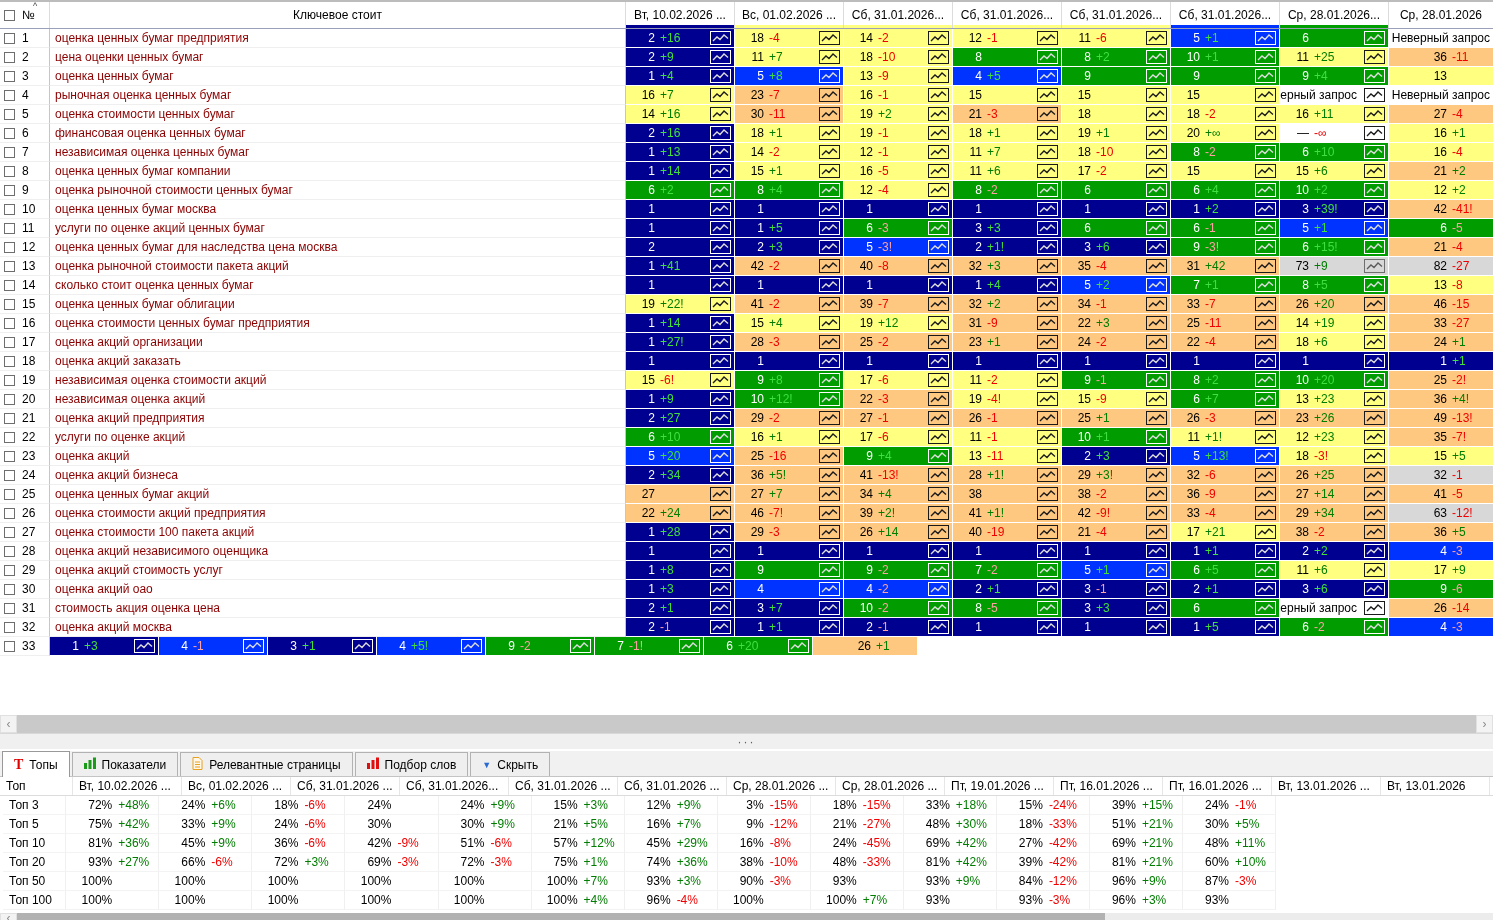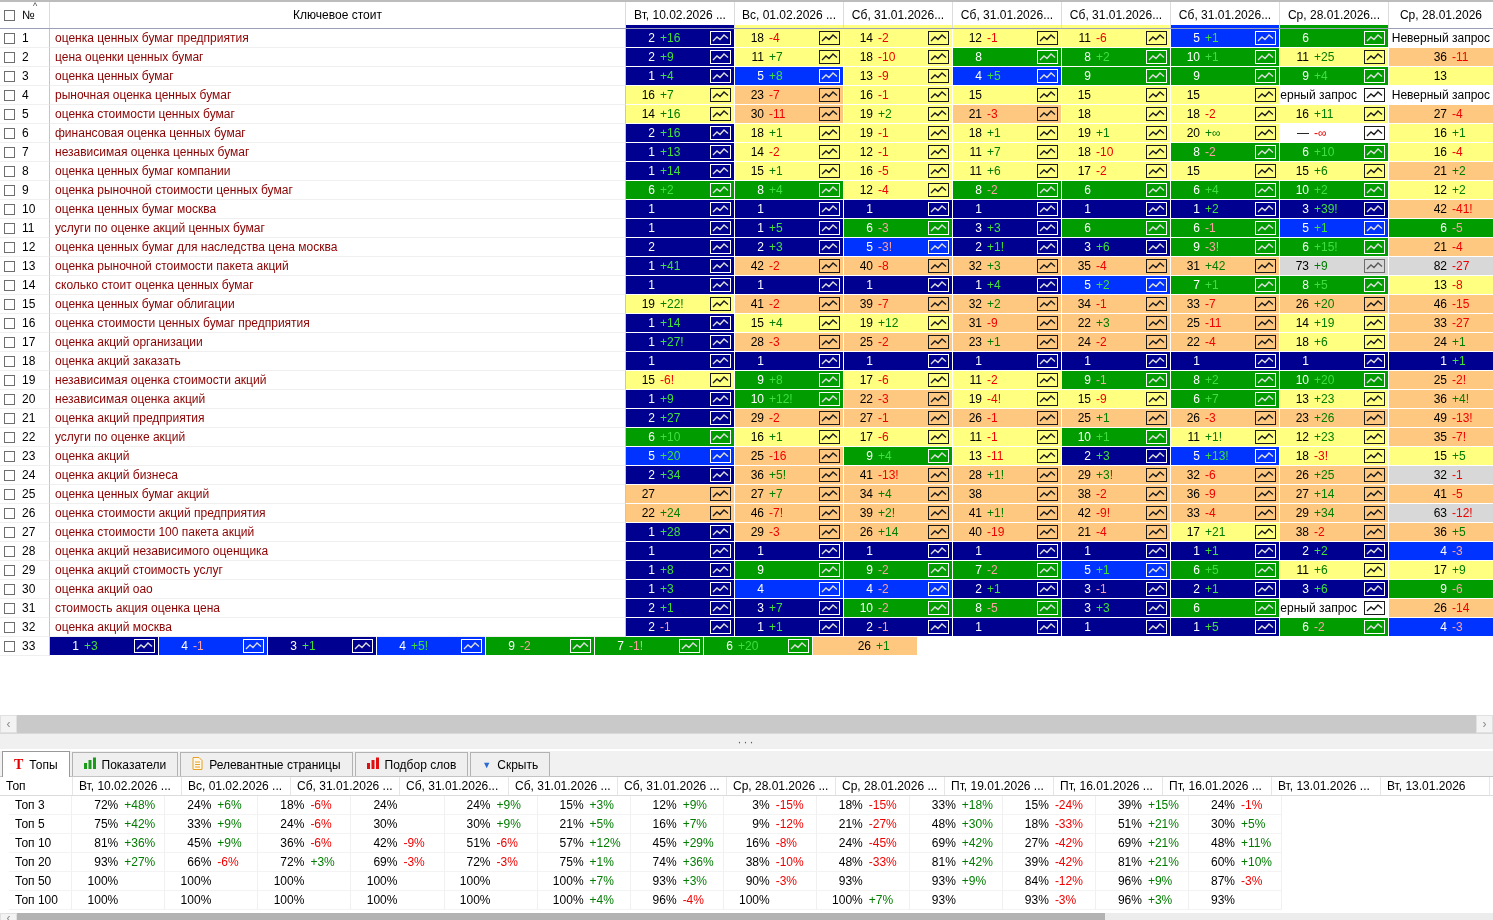--- a/index.html
+++ b/index.html
@@ -45,21 +45,21 @@
 
 #tabs{position:absolute;left:0;top:749px;width:1493px;height:26px;background:#f1f1f1;border-bottom:1px solid #c4c4c4;display:flex;align-items:flex-end;padding-left:2px}
 .tab{height:24px;display:flex;align-items:center;gap:6px;padding:0 11px;background:#efefef;border:1px solid #b2b2b2;border-bottom:none;margin-right:2px;white-space:nowrap;cursor:default}
 .tab.active{background:#fff;height:26px;margin-bottom:-1px;border-color:#999}
 .tabic-T{color:#e00000;font-weight:bold;font-family:"Liberation Serif",serif;font-size:14px;line-height:12px}
 .tabic-tri{color:#2a6ad4;font-size:9px}
 
 #bt-head{position:absolute;left:0;top:775px;width:1493px;height:19px;display:flex;background:#fff;border-bottom:1px solid #dcdcdc}
 .bh{width:109px;display:flex;align-items:center;padding-left:6px;border-right:1px solid #e6e6e6;white-space:nowrap;overflow:hidden}
 .bh.first{width:73px}
-#bt-body{position:absolute;left:9px;top:794px;width:1273px}
+#bt-body{position:absolute;left:3px;top:794px;width:1273px}
 .bt-row{display:flex;height:19px}
 .bl{width:73px;display:flex;align-items:center;padding-left:6px;border-right:1px solid #f0f0f0;border-bottom:1px solid #f3f3f3}
 .bc{width:109px;display:flex;align-items:center;border-right:1px solid #f0f0f0;border-bottom:1px solid #f3f3f3;overflow:hidden}
 .bc .v{width:46px;text-align:right;flex:none;white-space:nowrap}
 .bc .d{flex:1;margin-left:6px;white-space:nowrap;overflow:hidden}
 </style>
 </head>
 <body>
 
 <div class="app">

